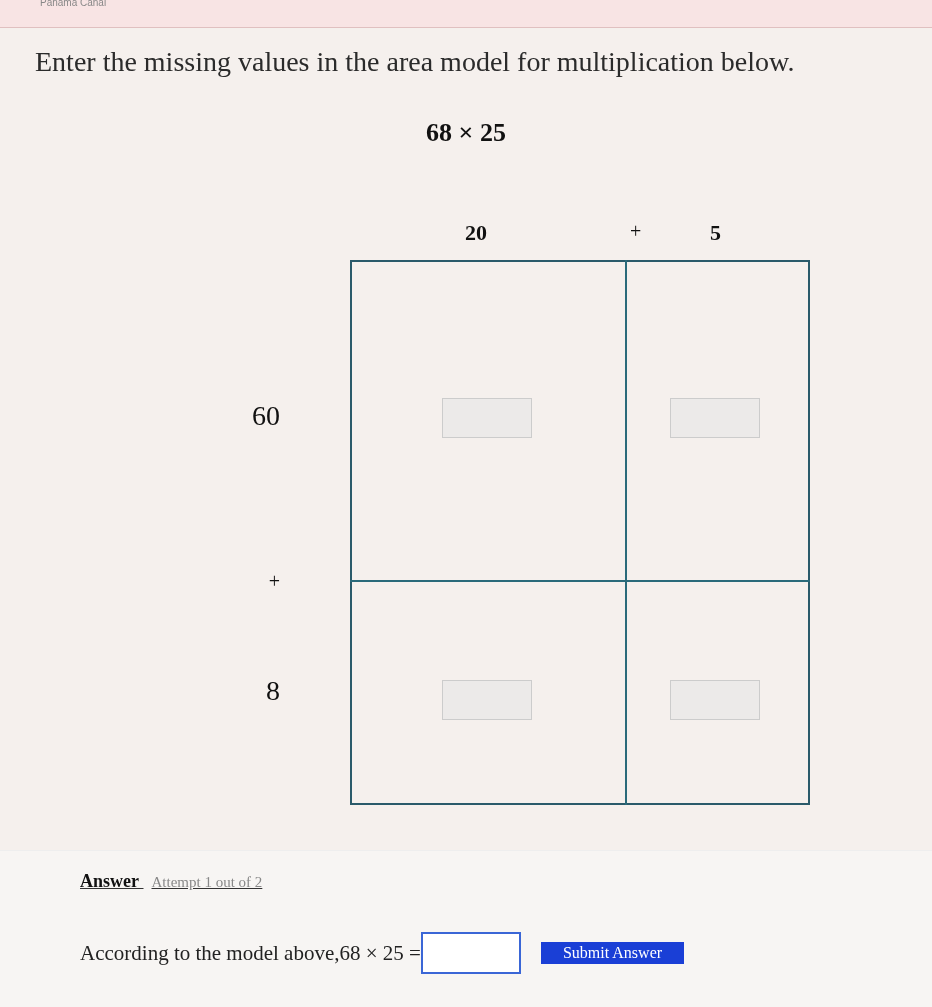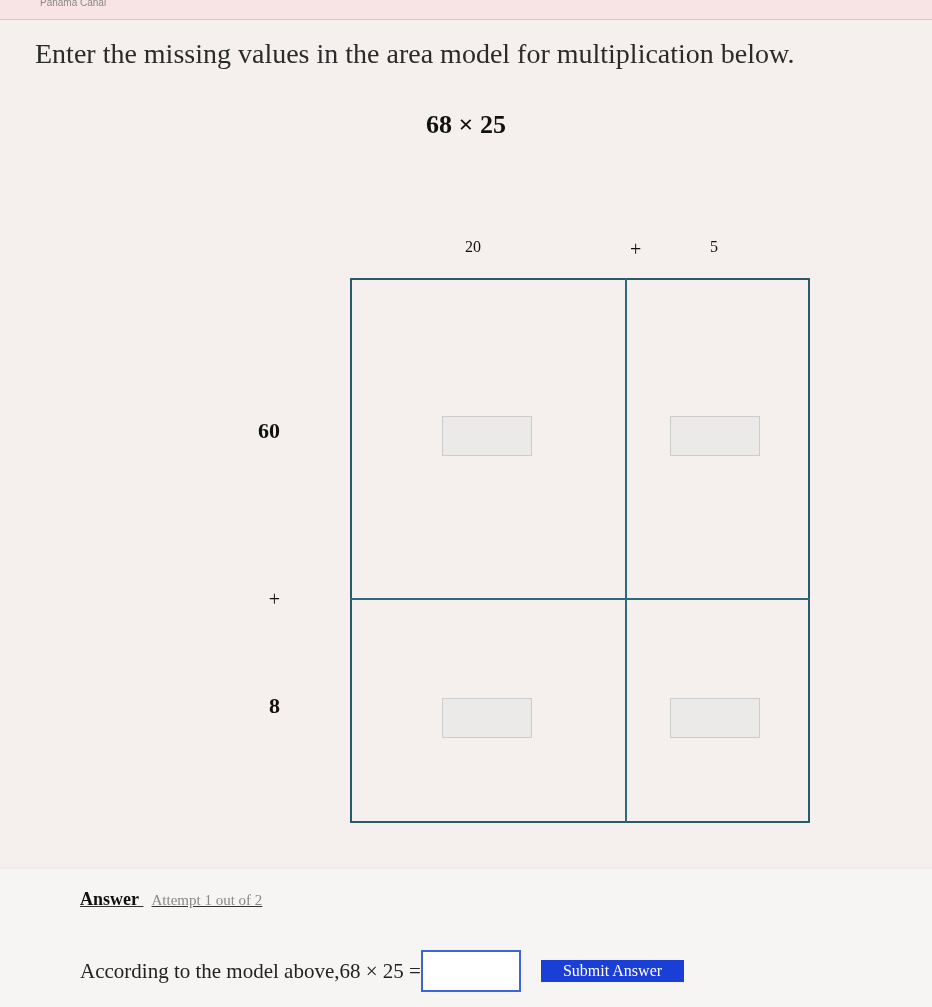--- a/index.html
+++ b/index.html
@@ -5,21 +5,21 @@
 * { box-sizing: border-box; margin: 0; padding: 0; }
 body {
   width: 932px;
   height: 1007px;
   background: #f5f0ed;
   font-family: Georgia, 'Times New Roman', serif;
   position: relative;
   overflow: hidden;
 }
 .top-bar {
-  height: 20px;
+  height: 28px;
   background: #f8e4e4;
   border-bottom: 1px solid #e0c0c0;
   position: relative;
   text-align: right;
 }
 .top-bar-text {
   position: absolute;
   left: 40px;
   top: -3px;
   font-size: 10px;
@@ -35,51 +35,51 @@
 .model-area {
   width: 100%;
   padding: 30px 0 40px 0;
   background: #f5f0ed;
 }
 .model-title {
   text-align: center;
   font-size: 26px;
   font-weight: bold;
   color: #111;
-  margin-bottom: 98px;
+  margin-bottom: 72px;
 }
 .grid-wrap {
   position: relative;
   width: 600px;
   margin: 0 auto 0 290px;
 }
 .col-headers {
   position: relative;
   height: 32px;
 }
 .col-label {
   position: absolute;
-  font-size: 16px;
-  font-weight: normal;
+  font-size: 22px;
+  font-weight: bold;
   color: #111;
   text-align: center;
 }
 .col-label.c20 { left: 175px; top: 0; }
 .col-label.plus-top { left: 340px; top: 0; font-weight: normal; font-size: 20px;}
 .col-label.c5 { left: 420px; top: 0; }
 .row-labels {
   position: absolute;
   left: -50px;
   top: 40px;
   width: 50px;
 }
 .row-label {
   position: absolute;
-  font-size: 22px;
-  font-weight: bold;
+  font-size: 28px;
+  font-weight: normal;
   color: #111;
   text-align: right;
   width: 40px;
 }
 .row-label.r60 { top: 140px; }
 .row-label.plus-left { top: 310px; font-weight: normal; font-size: 20px;}
 .row-label.r8 { top: 415px; }
 .area-grid {
   position: relative;
   width: 460px;

